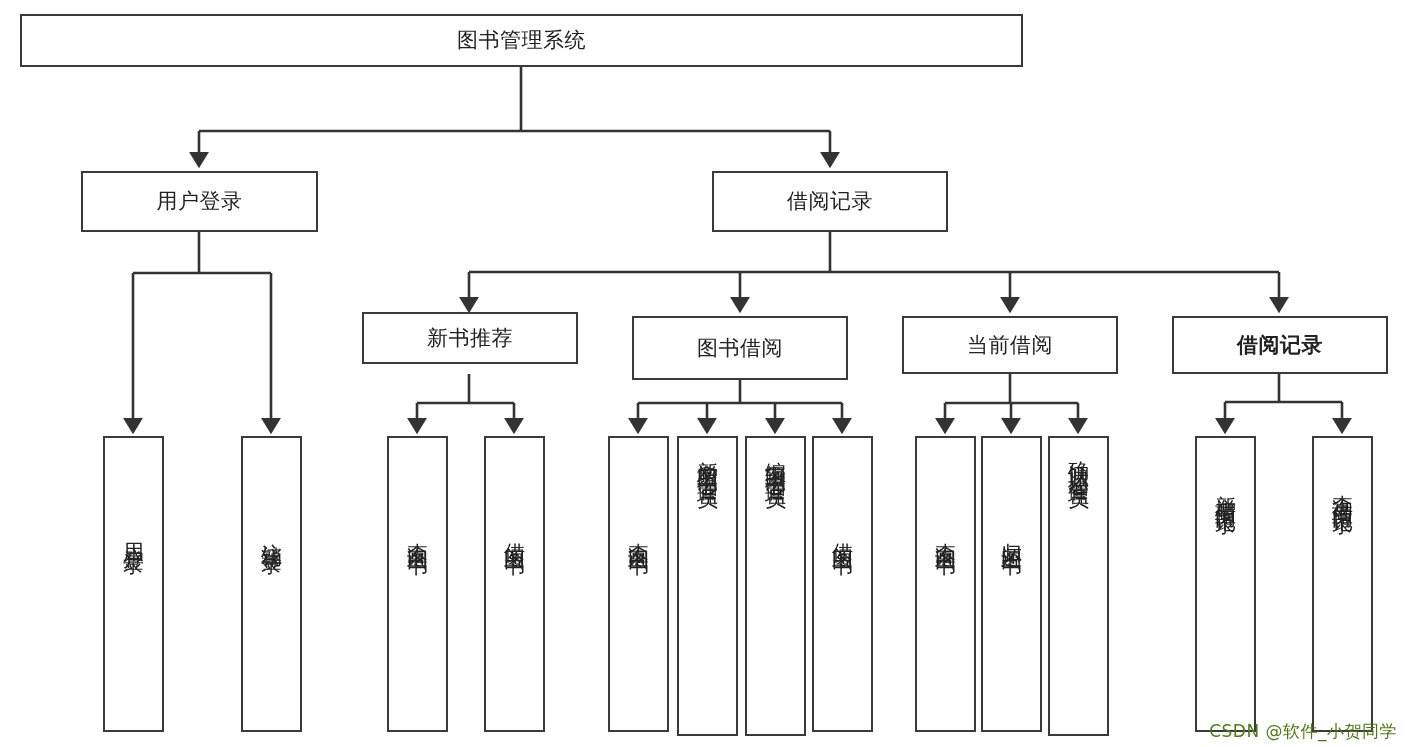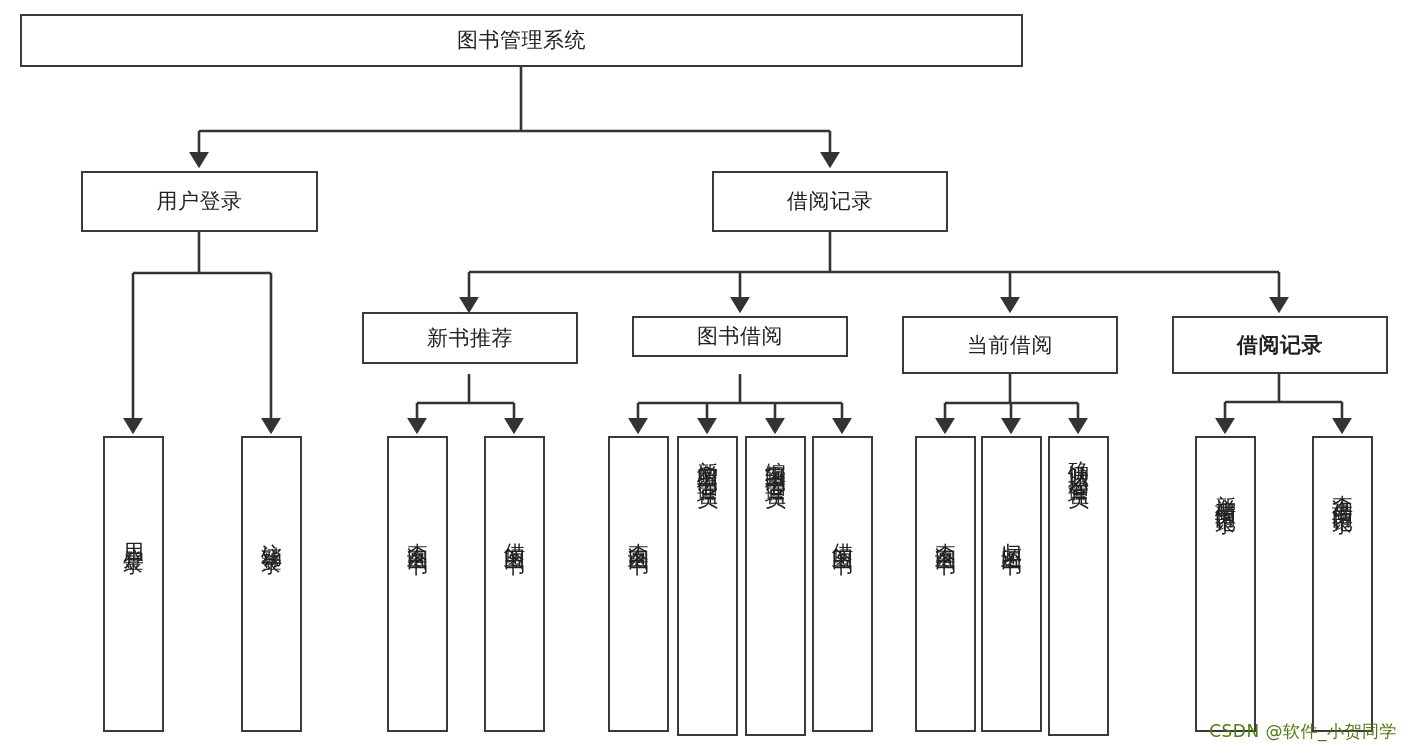--- a/index.html
+++ b/index.html
@@ -132,21 +132,21 @@
   </div>
 
   <div class="node" style="left:712px; top:171px; width:236px; height:61px;">
     <span class="node-label">借阅记录</span>
   </div>
 
   <div class="node" style="left:362px; top:312px; width:216px; height:52px;text-align:right;">
     <span class="node-label">新书推荐</span>
   </div>
 
-  <div class="node" style="left:632px; top:316px; width:216px; height:41px;">
+  <div class="node" style="left:632px; top:316px; width:216px; height:64px;">
     <span class="node-label">图书借阅</span>
   </div>
 
   <div class="node" style="left:902px; top:316px; width:216px; height:58px;align-items:center;">
     <span class="node-label">当前借阅</span>
   </div>
 
   <div class="node" style="left:1172px; top:316px; width:216px; height:58px;font-weight:bold;">
     <span class="node-label">借阅记录</span>
   </div>

